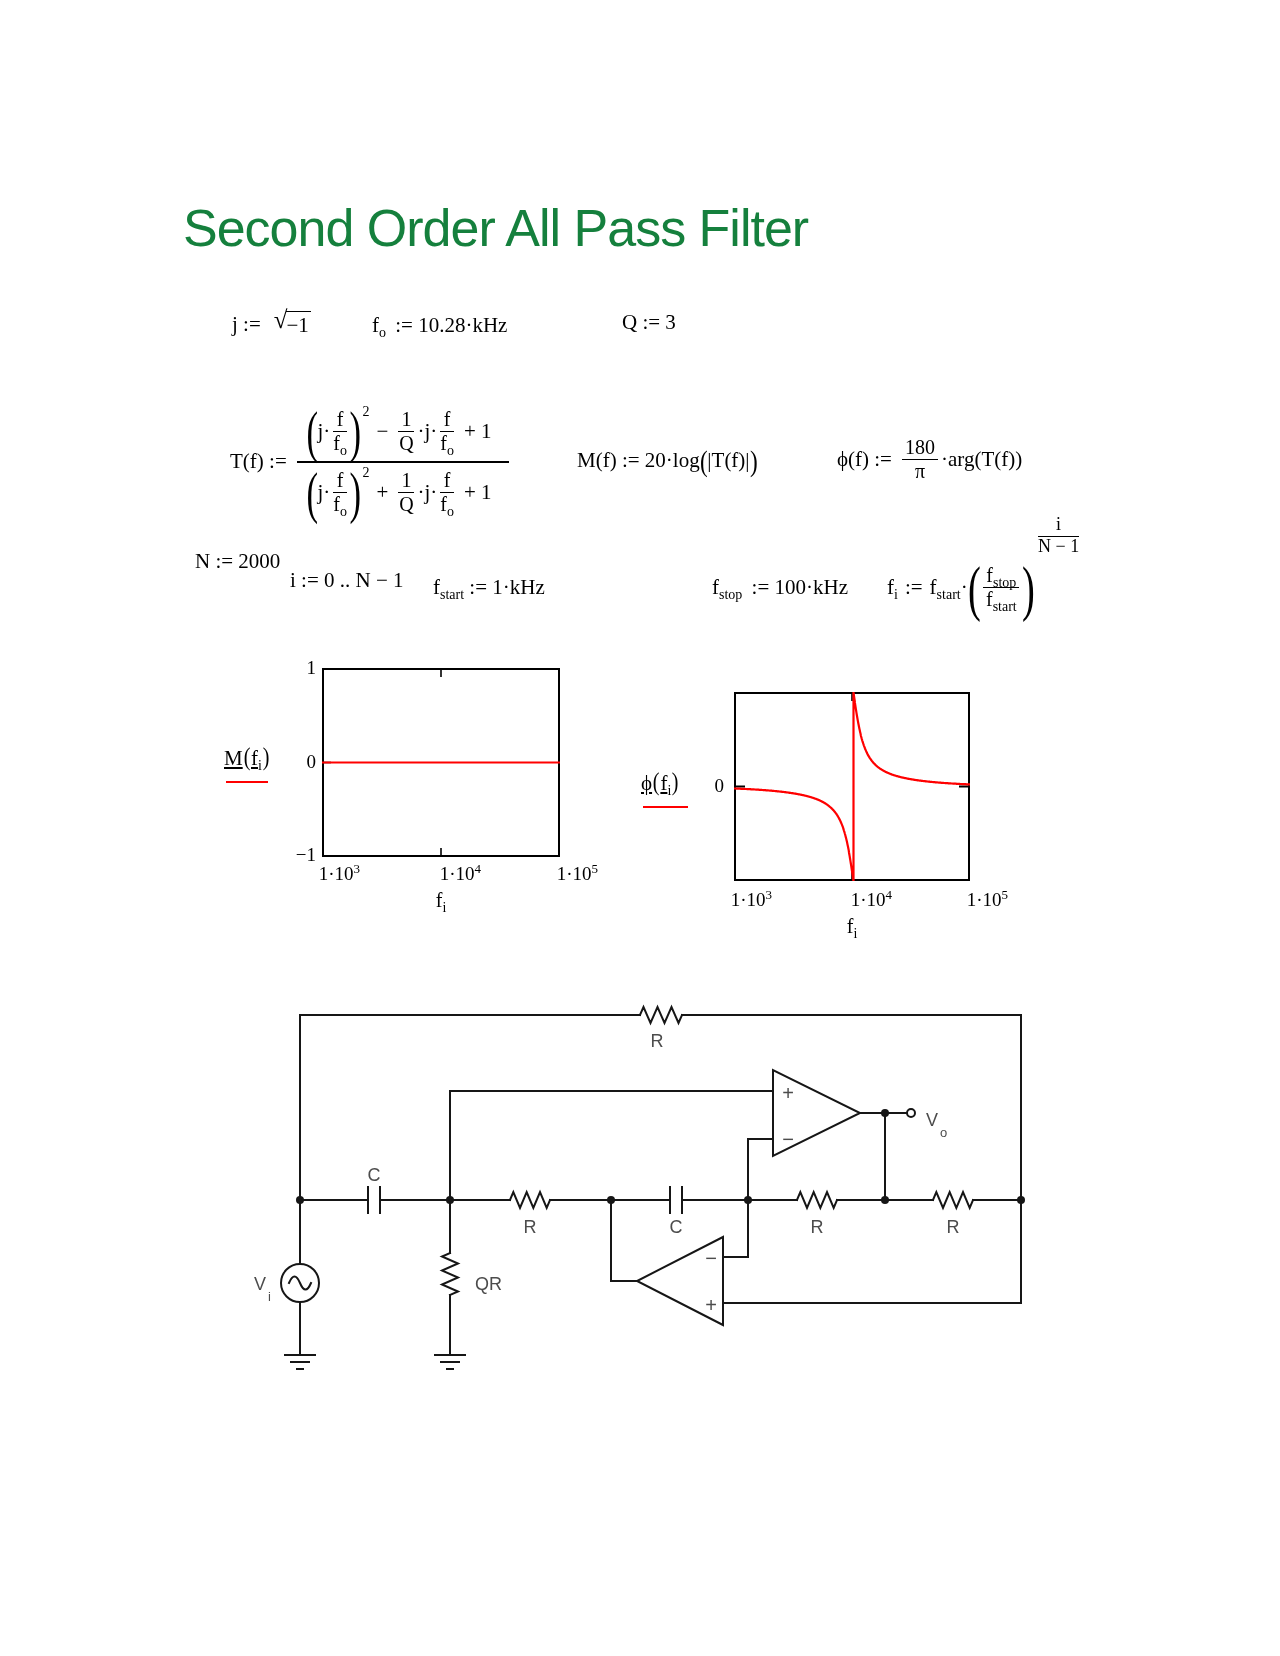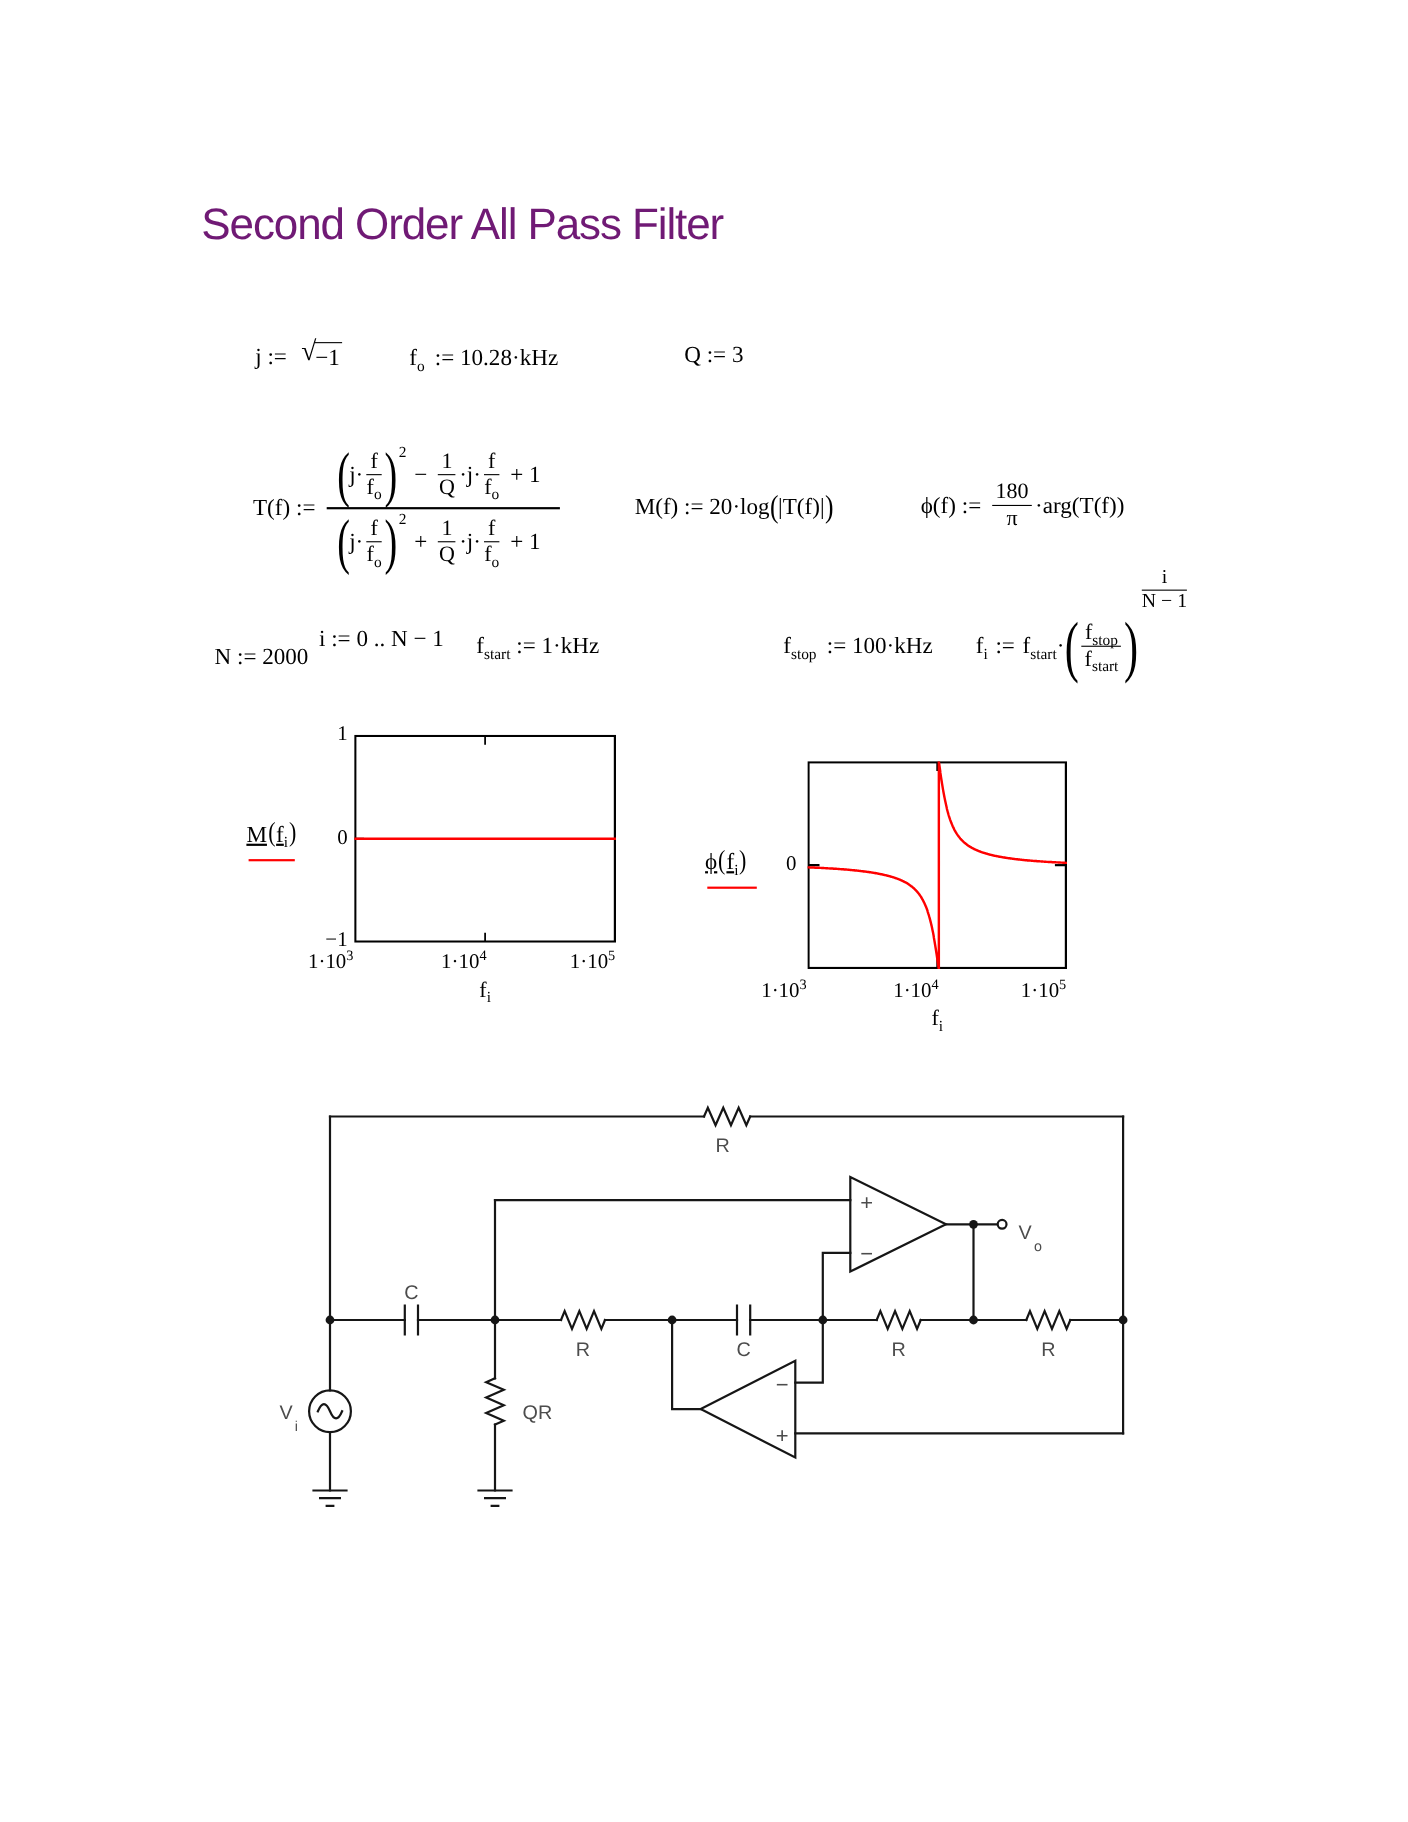--- a/index.html
+++ b/index.html
@@ -1,39 +1,39 @@
 <!DOCTYPE html>
 <html><head>
 <meta charset="utf-8">
 <style>
   html,body{margin:0;padding:0;background:#fff;}
   body{width:1280px;height:1656px;position:relative;font-family:"Liberation Serif",serif;color:#000;overflow:hidden;}
   .abs{position:absolute;}
-  .title{font-family:"Liberation Sans",sans-serif;font-size:40px;letter-spacing:-1px;color:#701a75;white-space:nowrap;line-height:1;}
+  .title{font-family:"Liberation Sans",sans-serif;font-size:52px;letter-spacing:-1px;color:#15803d;white-space:nowrap;line-height:1;margin-top:18px;}
   .math{font-size:21px;white-space:nowrap;line-height:1.2;}
   .mrow{display:inline-flex;align-items:center;}
   .sp{margin-right:7px;}
   .sub{font-size:14px;vertical-align:-5px;line-height:0;}
   .sqrt{display:inline-flex;align-items:flex-start;margin-left:6px;}
   .rsign{font-size:25px;line-height:18px;margin-right:-2px;}
   .rad{border-top:1.7px solid #000;padding:1px 2px 0 1px;}
   .frac{display:inline-flex;flex-direction:column;align-items:center;font-size:20px;line-height:1.05;margin:0 3px;text-align:center;}
   .frac .fn{border-bottom:1.6px solid #000;padding:0 3px 1px;align-self:stretch;text-align:center;}
   .frac .fd{padding-top:1px;}
   .bigfrac{display:inline-flex;flex-direction:column;align-items:center;margin-left:10px;}
   .bigfrac .num{border-bottom:2px solid #000;padding:0 10px 7px;}
   .bigfrac .den{padding-top:7px;}
   .bp{font-size:56px;line-height:40px;display:inline-block;transform:scaleX(0.62);margin:0 -4px;font-weight:400;}
   .bp2{font-size:62px;line-height:40px;display:inline-block;transform:scaleX(0.62);margin:0 -4px;}
   .mp{font-size:29px;line-height:0;display:inline-block;transform:scaleX(0.8);margin:0 -1px;}
   .p2{font-size:14px;position:relative;top:-20px;margin-left:2px;line-height:0;}
   .op{margin:0 7px;}
   .expfrac{display:inline-flex;flex-direction:column;align-items:center;font-size:18px;line-height:1.1;transform:translateY(-52px);margin-left:3px;}
   .expfrac .fn{border-bottom:1.6px solid #000;padding:0 12px 1px;align-self:stretch;text-align:center;}
-  .ticklabel{font-size:19px;text-align:left;line-height:1;white-space:nowrap;}
+  .ticklabel{font-size:19px;text-align:right;line-height:1;white-space:nowrap;}
   .ticklabel sup{font-size:13px;}
   .ylab{font-size:19px;text-align:right;line-height:1;}
   .trace{font-size:21px;white-space:nowrap;text-decoration:underline;}
   .trace .tp{font-size:25px;line-height:0;display:inline-block;transform:scaleX(0.8);}
   .redline{height:2.4px;}
   .xname{font-size:20px;text-align:center;line-height:1;}
 </style>
 </head>
 <body>
 
@@ -111,21 +111,21 @@
 
 <div class="abs math mrow" style="left:837px;top:437px">
   <span class="sp">ϕ(f) :=</span>
   <span class="frac">
       <span class="fn">180</span>
       <span class="fd">π</span>
     </span>
   <span>·arg(T(f))</span>
 </div>
 
-<div class="abs math" style="left:195px;top:585px">N :=  2000</div>
+<div class="abs math" style="left:195px;top:549px">N :=  2000</div>
 <div class="abs math" style="left:290px;top:568px">i :=  0 .. N − 1</div>
 
 <div class="abs math" style="left:433px;top:575px">
   <span>f</span><sub class="sub">start</sub>
   <span style="margin-left:0">:=  1·kHz</span>
 </div>
 
 <div class="abs math" style="left:712px;top:575px">
   <span>f</span><sub class="sub">stop</sub>
   <span style="margin-left:4px">:=  100·kHz</span>

